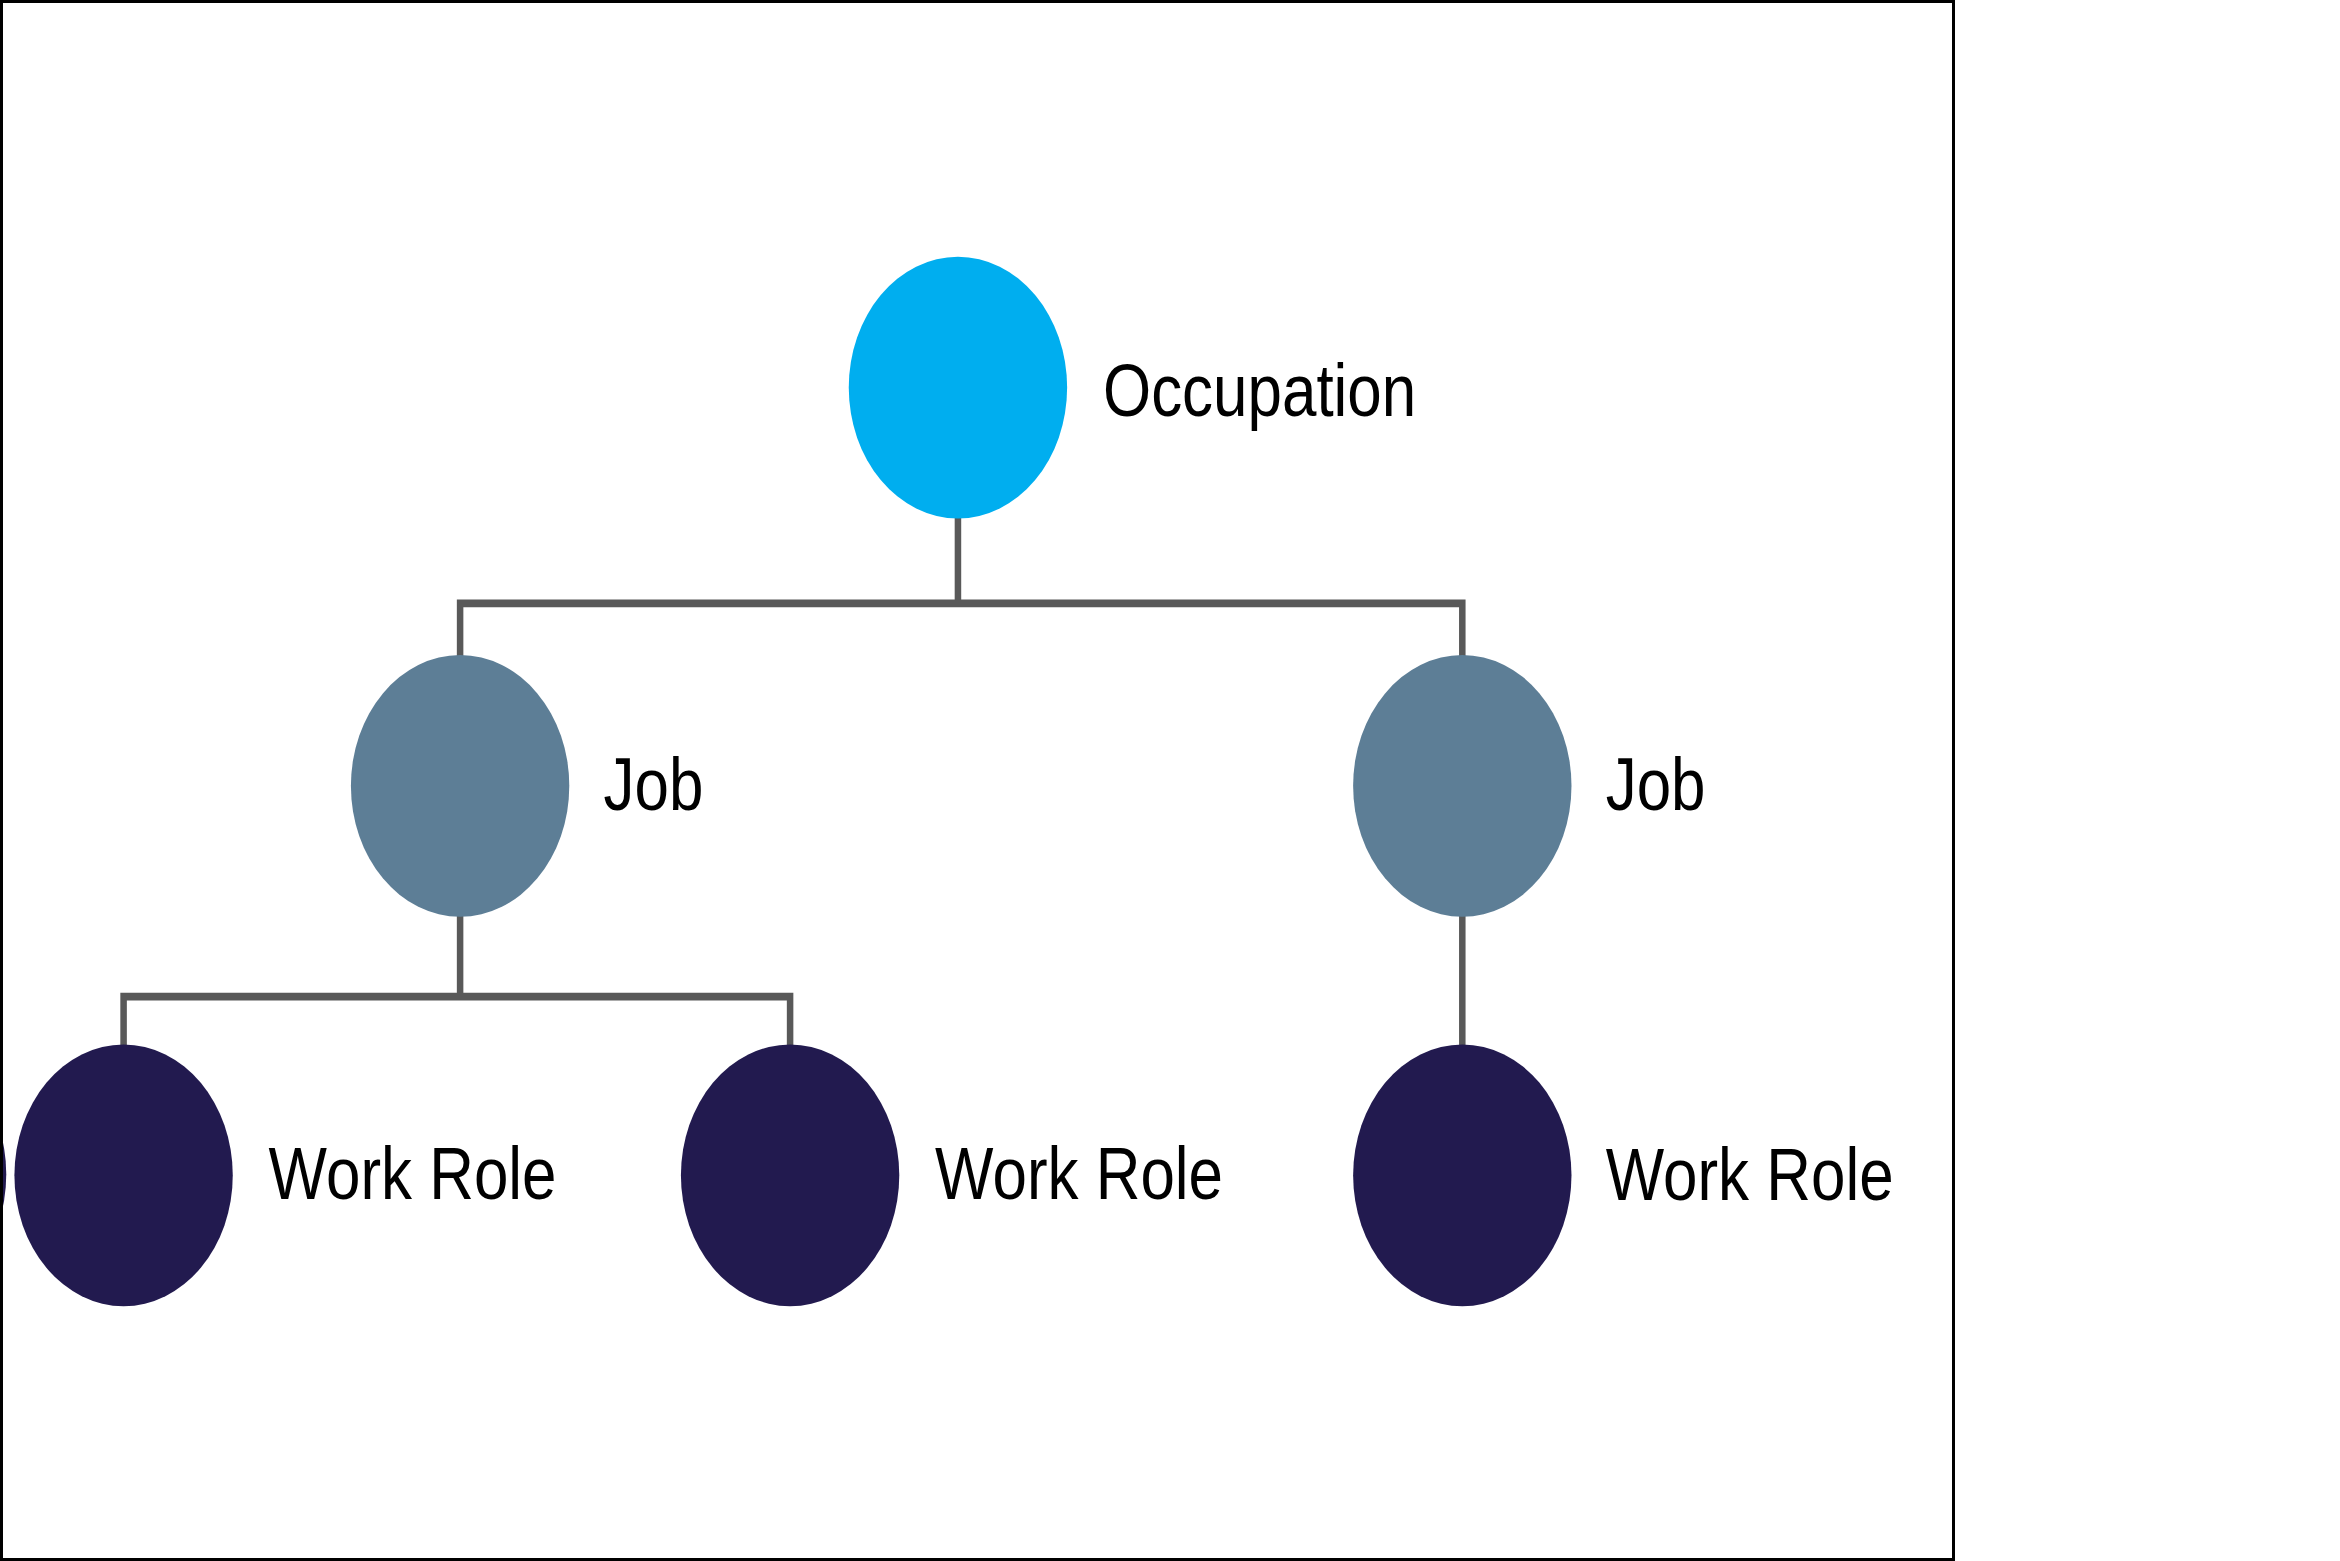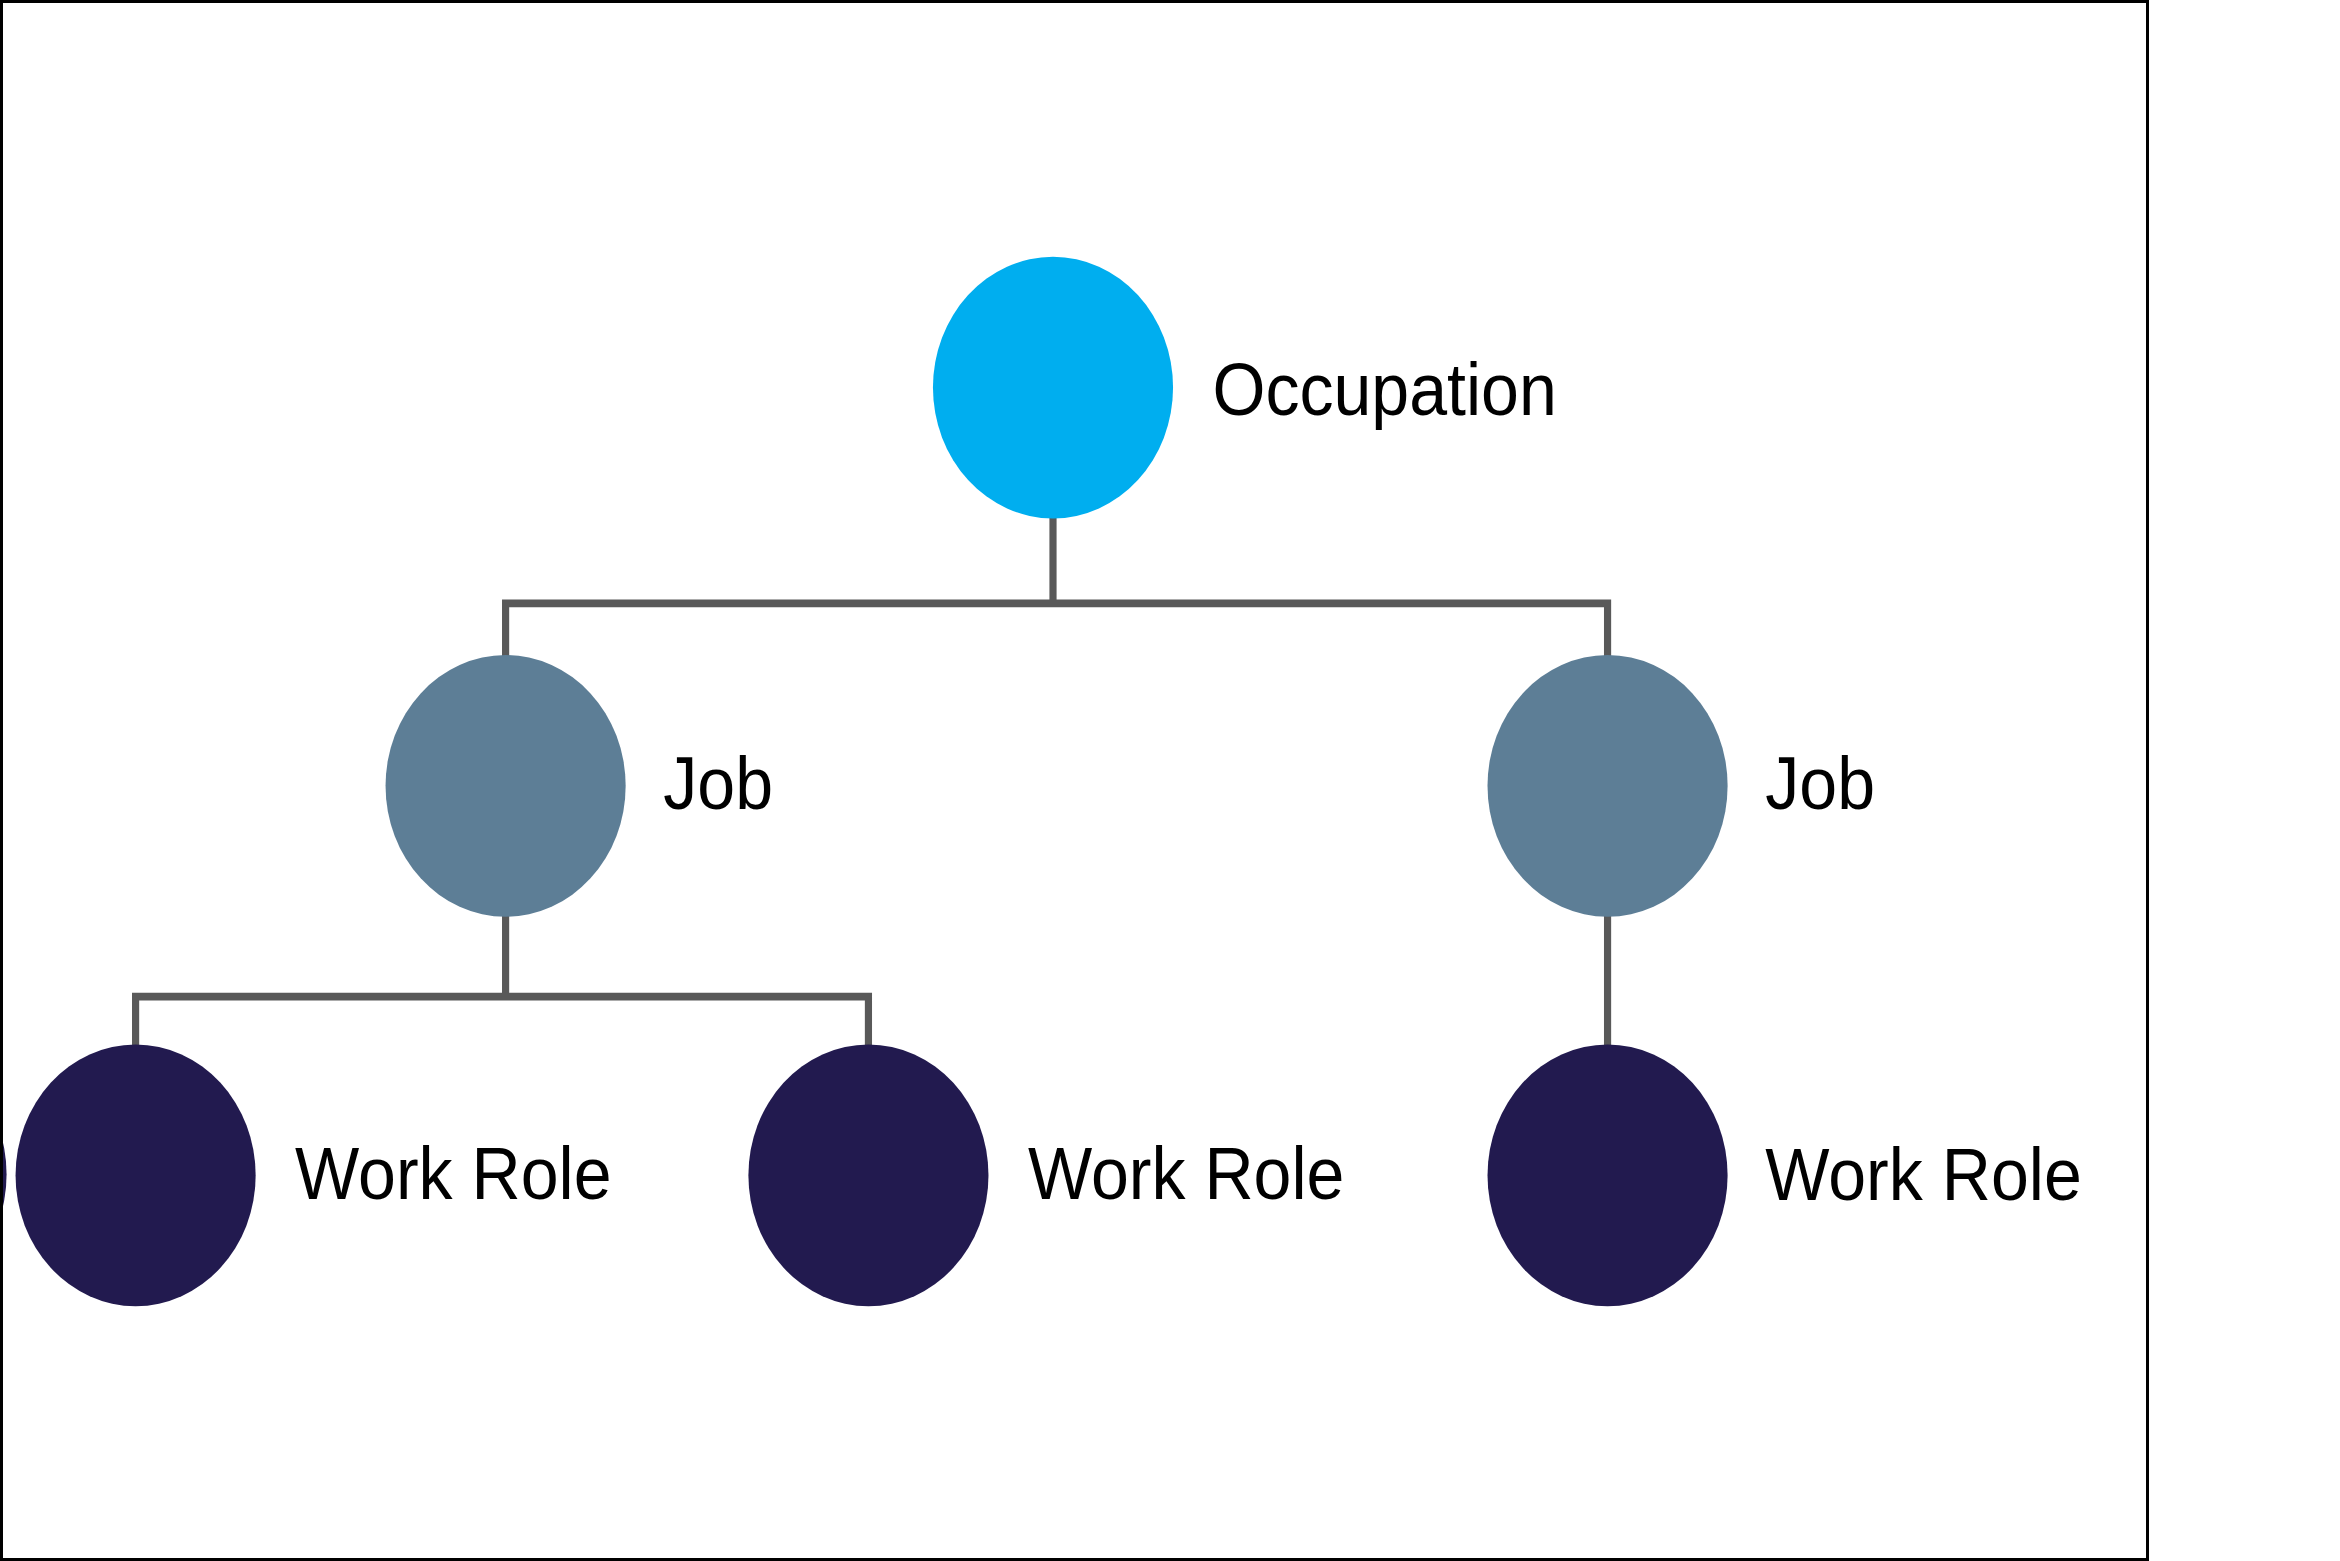--- a/index.html
+++ b/index.html
@@ -2,21 +2,21 @@
 <html><head>
 <meta charset="utf-8">
 <style>
   html, body {
     margin: 0;
     padding: 0;
     background: #ffffff;
   }
   .canvas {
     position: relative;
-    width: 2149px;
+    width: 1955px;
     height: 1561px;
     box-sizing: border-box;
     border: 3.9px solid #000000;
     background: #ffffff;
     overflow: hidden;
   }
   .canvas svg {
     display: block;
     width: 100%;
     height: 100%;

